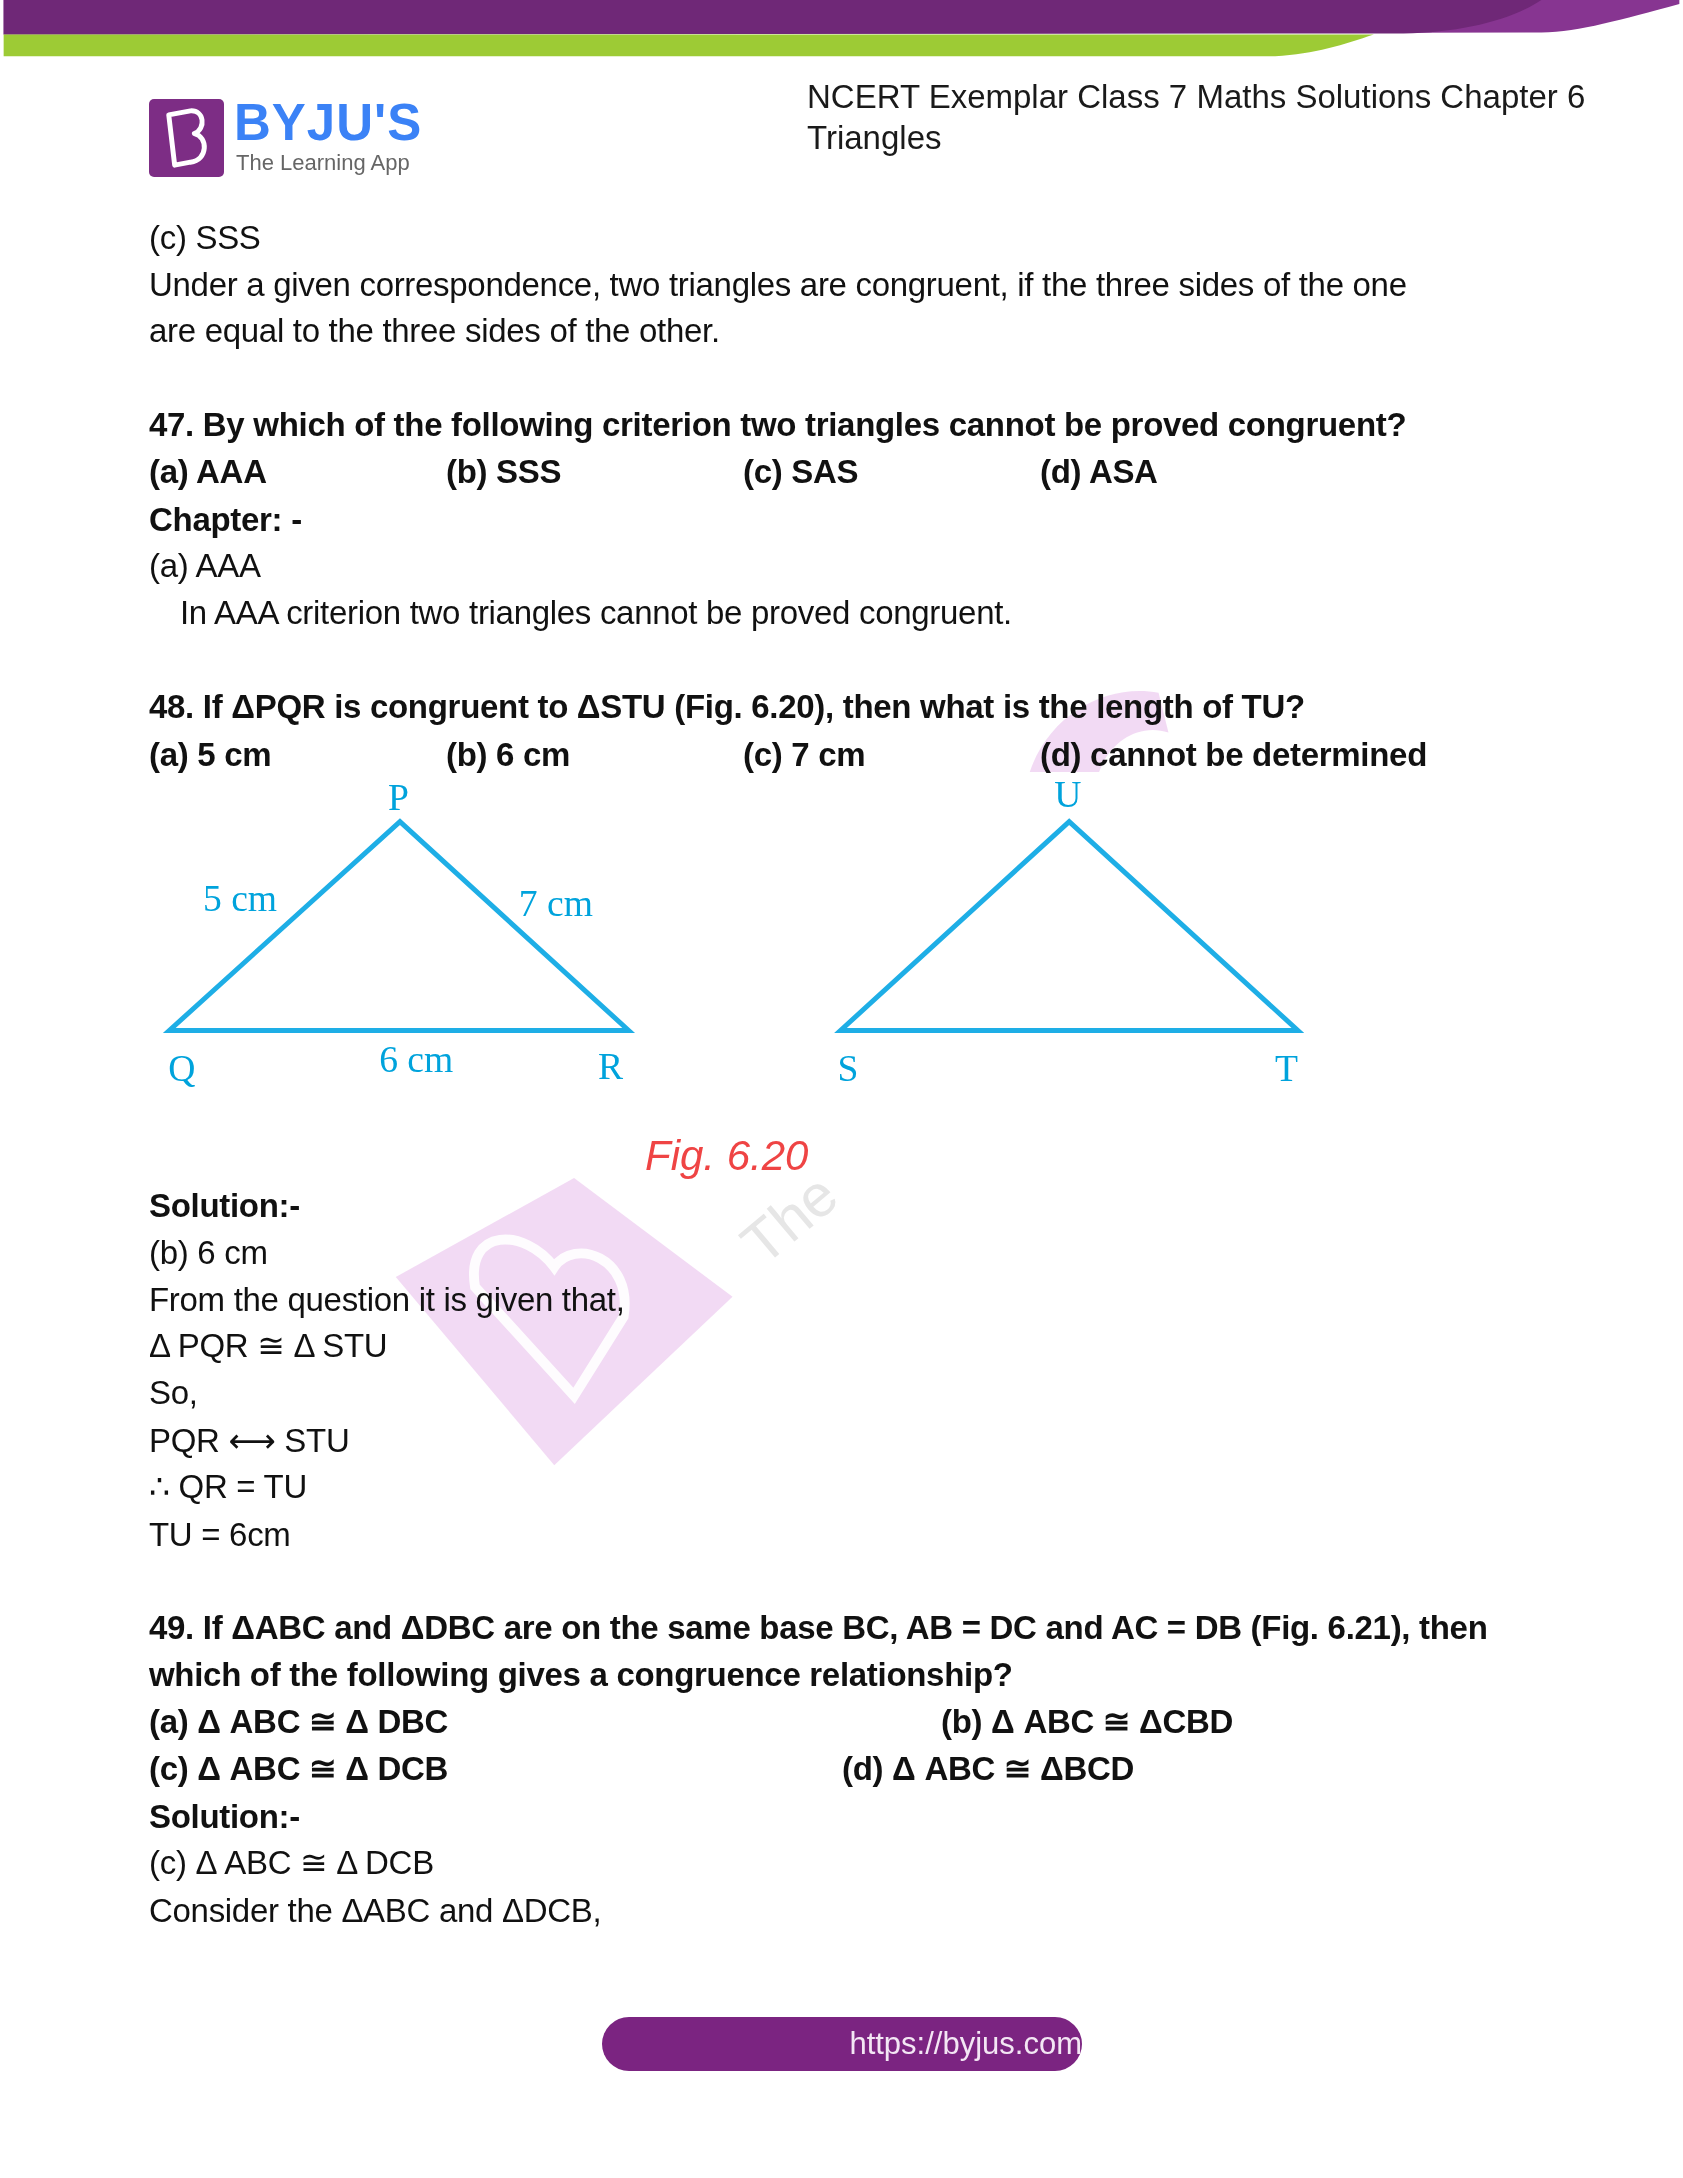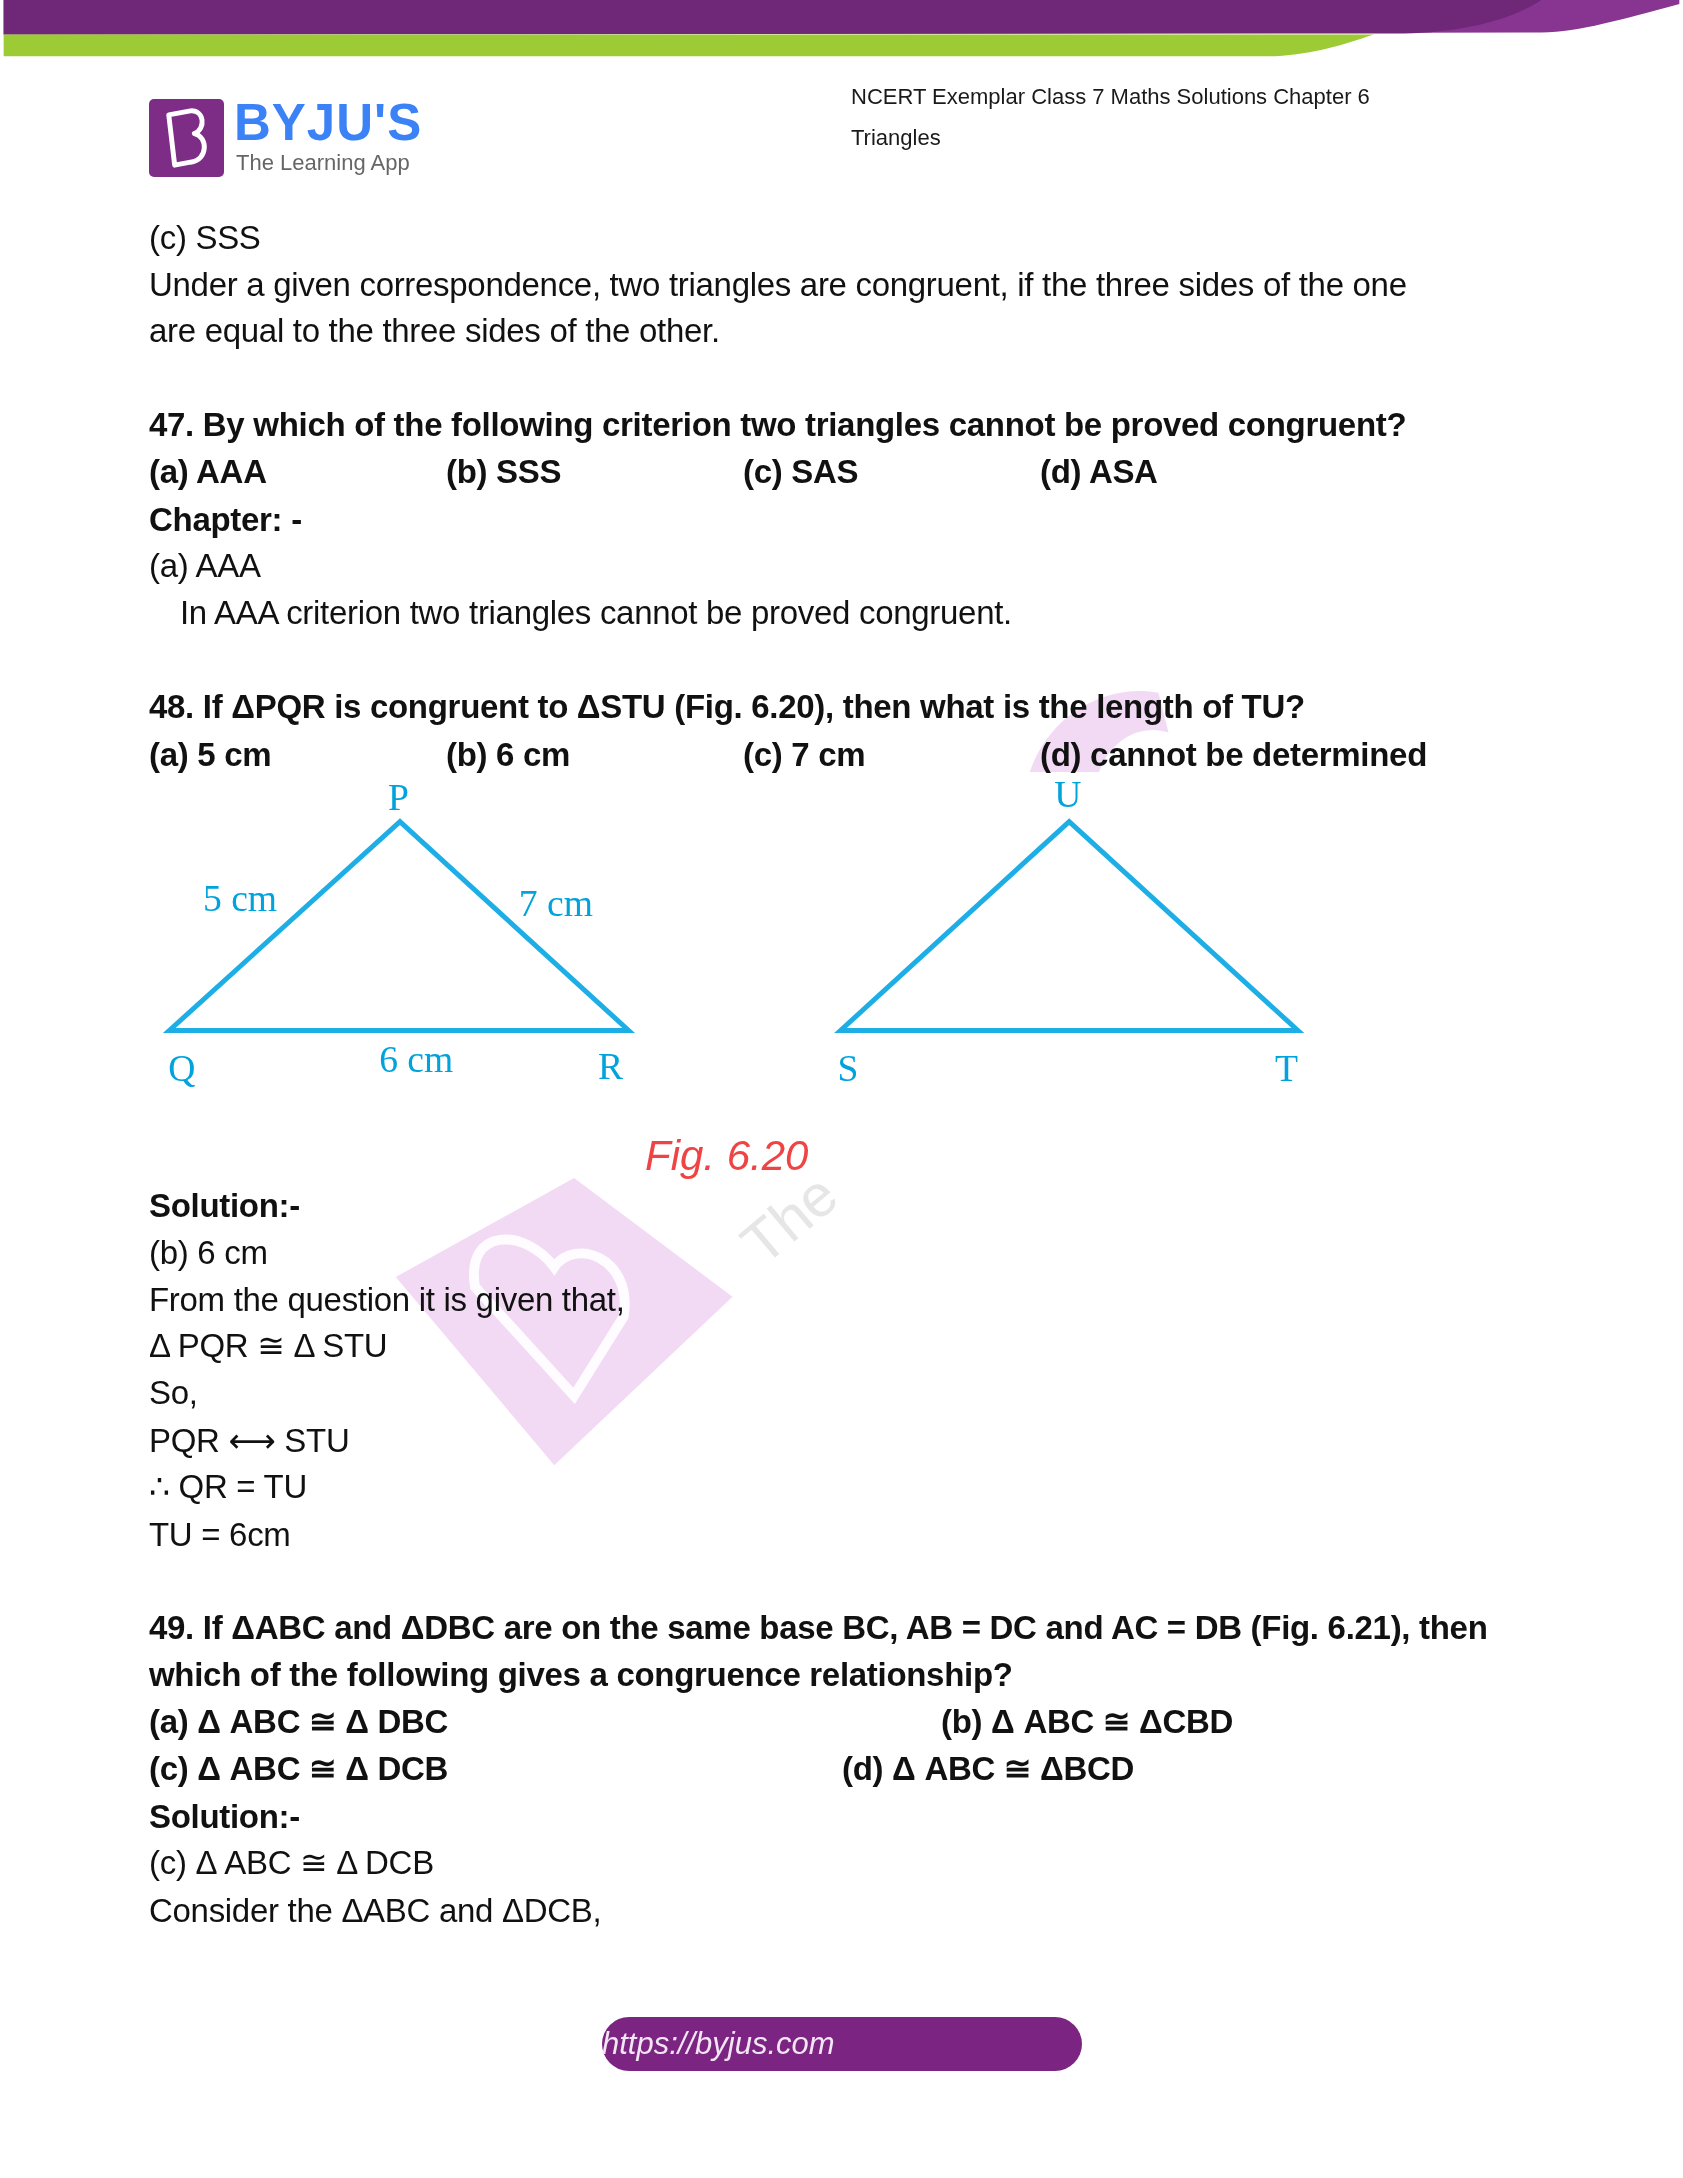--- a/index.html
+++ b/index.html
@@ -1,25 +1,25 @@
 <!DOCTYPE html>
 <html><head>
 <meta charset="utf-8">
 <style>
   html, body { margin:0; padding:0; }
   body { width:1683px; height:2178px; position:relative; background:#ffffff; overflow:hidden;
          font-family:"Liberation Sans", sans-serif; color:#111111; }
   .abs { position:absolute; }
   .line { position:absolute; left:149px; font-size:33px; line-height:40px; white-space:nowrap; letter-spacing:-0.3px; }
   .b { font-weight:bold; }
-  .hdr-title { position:absolute; left:851px; font-size:22px; line-height:40px; color:#1a1a1a; white-space:nowrap; }
+  .hdr-title { position:absolute; left:807px; font-size:33px; line-height:40px; color:#1a1a1a; white-space:nowrap; }
   .fig-lbl { font-family:"Liberation Serif", serif; fill:#00a3dc; font-size:38px; }
   .fig-cap { position:absolute; left:645px; top:1132px; font-family:Liberation Sans, sans-serif; font-style:italic; font-size:42px; color:#ef4444; }
   .footer-pill { position:absolute; left:602px; top:2017px; width:480px; height:54px; border-radius:28px;
-                 background:#7b2481; color:#f3e6f4; font-size:31px; line-height:54px; text-align:left;font-style:italic; }
+                 background:#7b2481; color:#f3e6f4; font-size:31px; line-height:54px; text-align:right; }
 </style>
 </head>
 <body>
 
 <svg class="abs" style="left:0;top:0" width="1683" height="69" viewBox="0 0 1700 70">
   <path d="M0 0 H1700 V4 C1640 20 1600 32 1560 33 L0 35 Z" fill="#873591"></path>
   <path d="M0 0 H1560 C1530 20 1480 33 1420 34 L0 35 Z" fill="#6f2877"></path>
   <path d="M0 35 H1390 C1360 45 1330 55 1290 57 L0 57 Z" fill="#9dcb35"></path>
 </svg>
 

